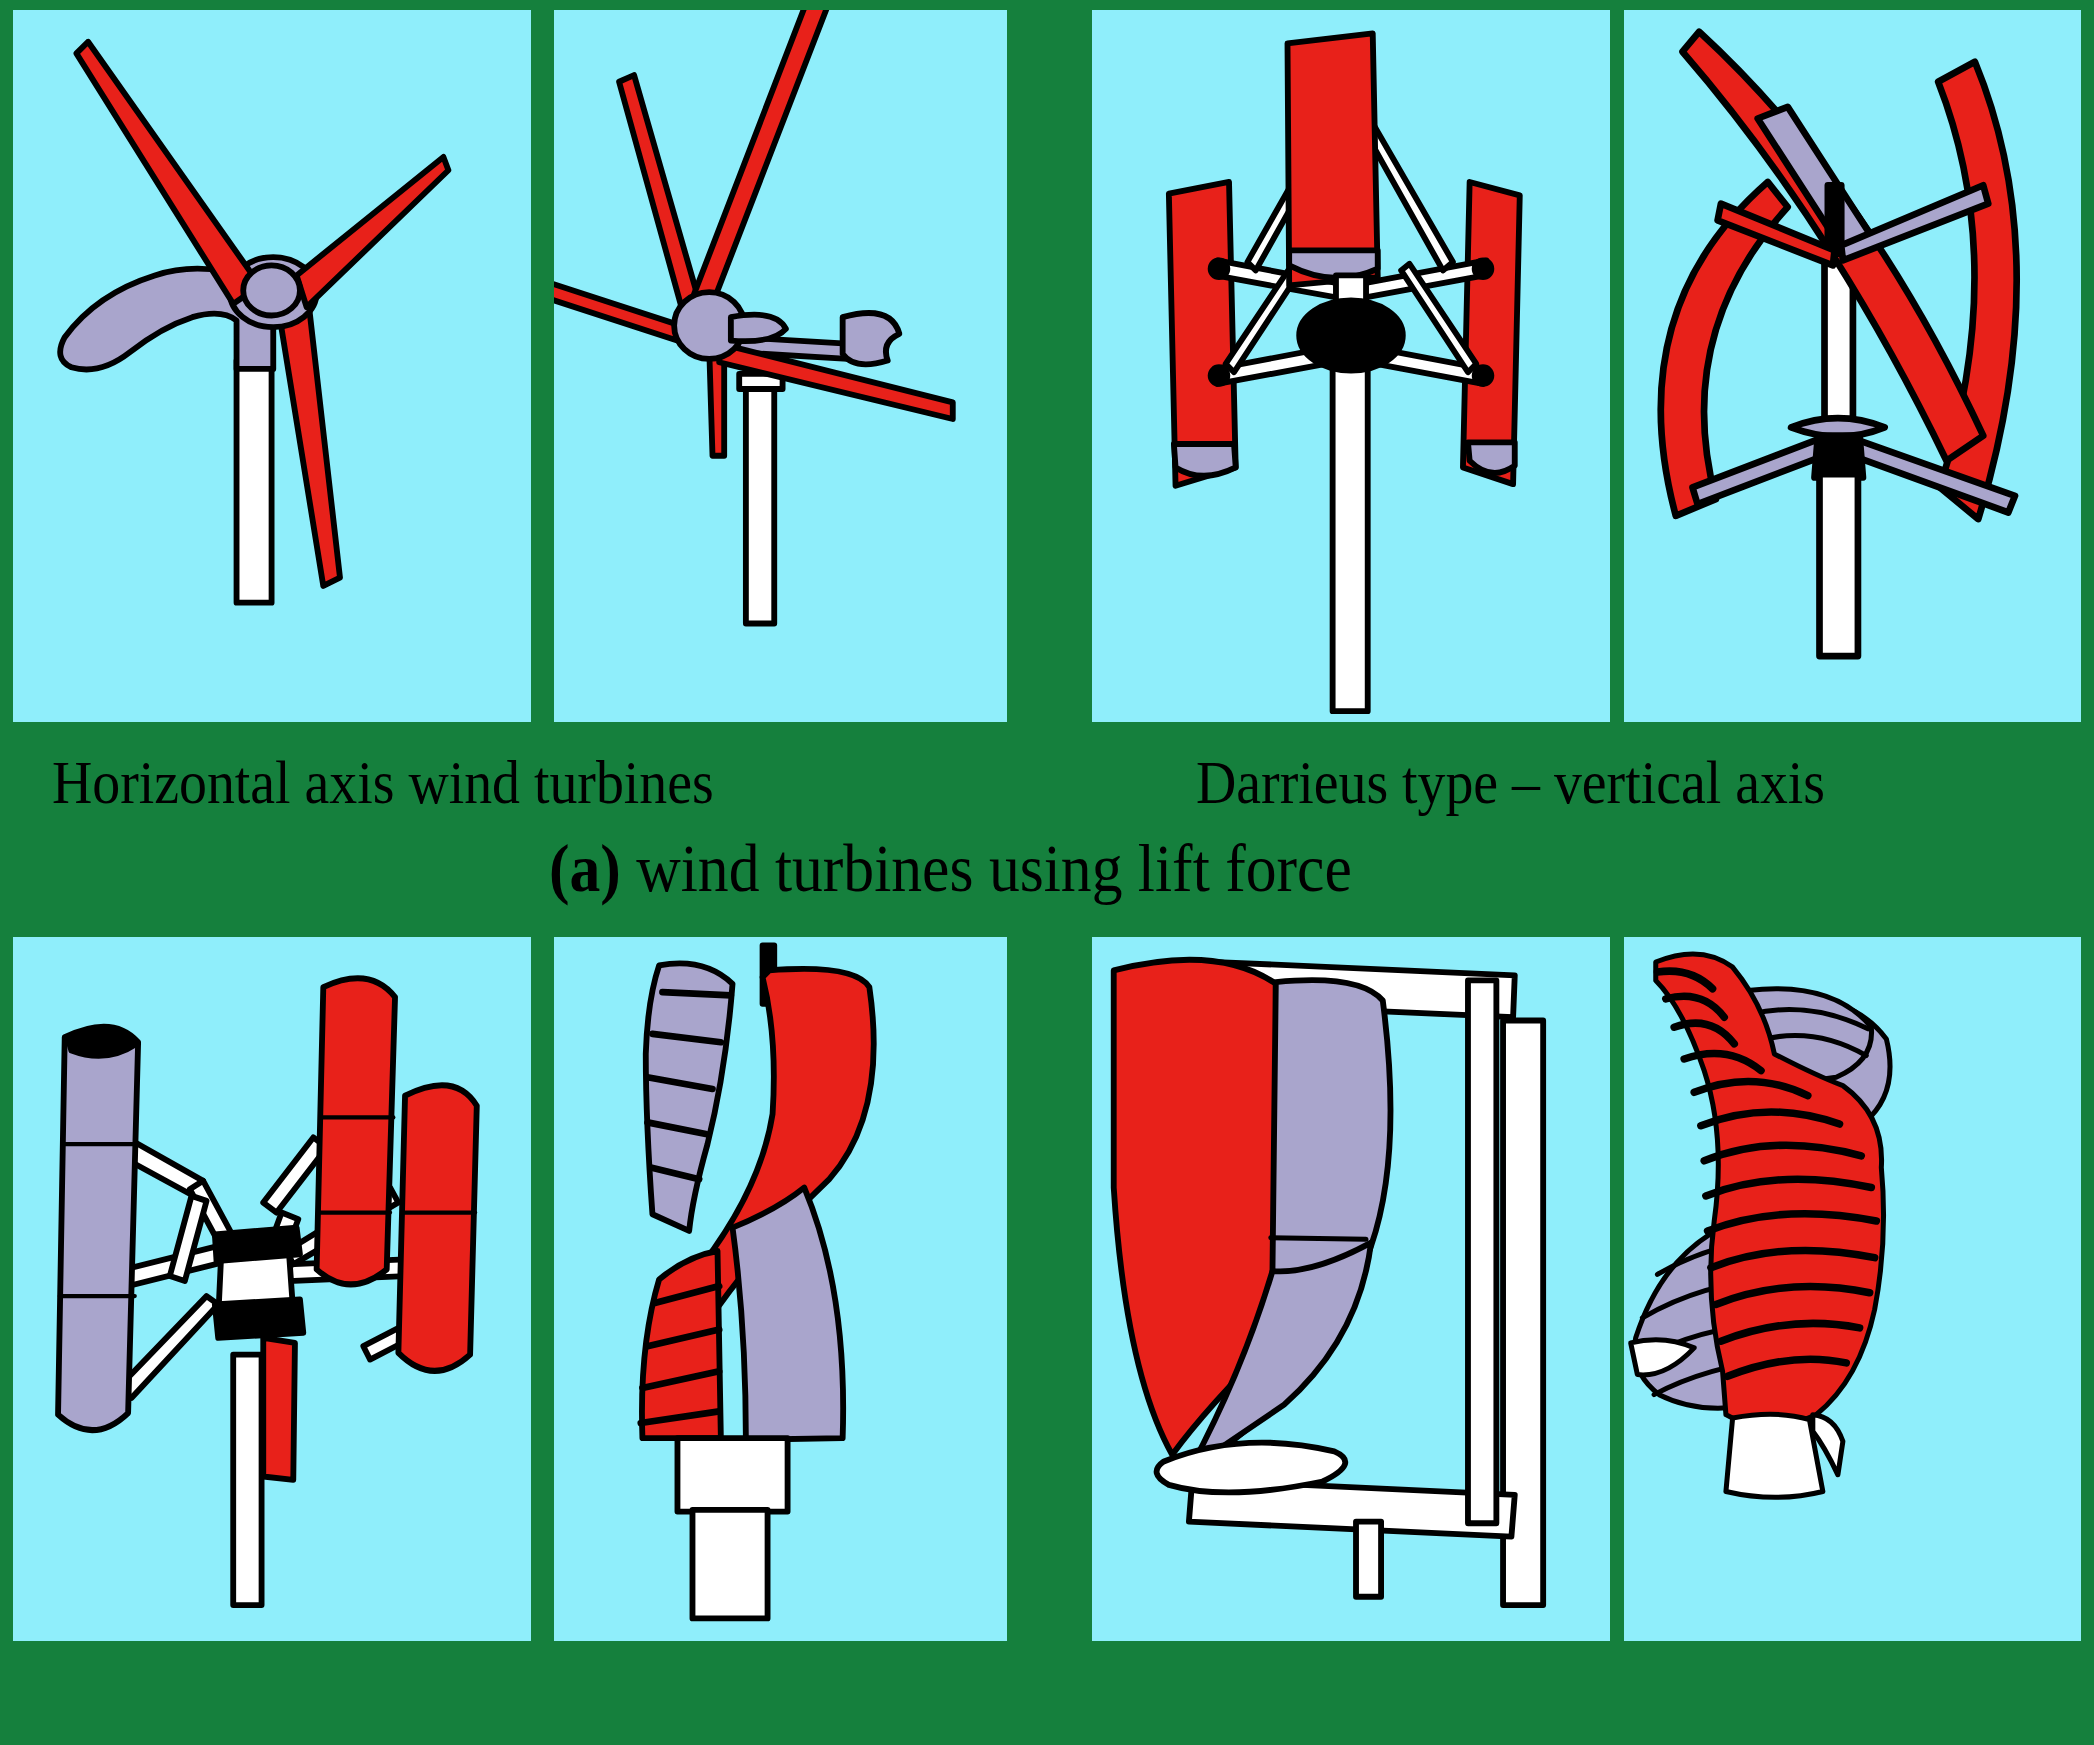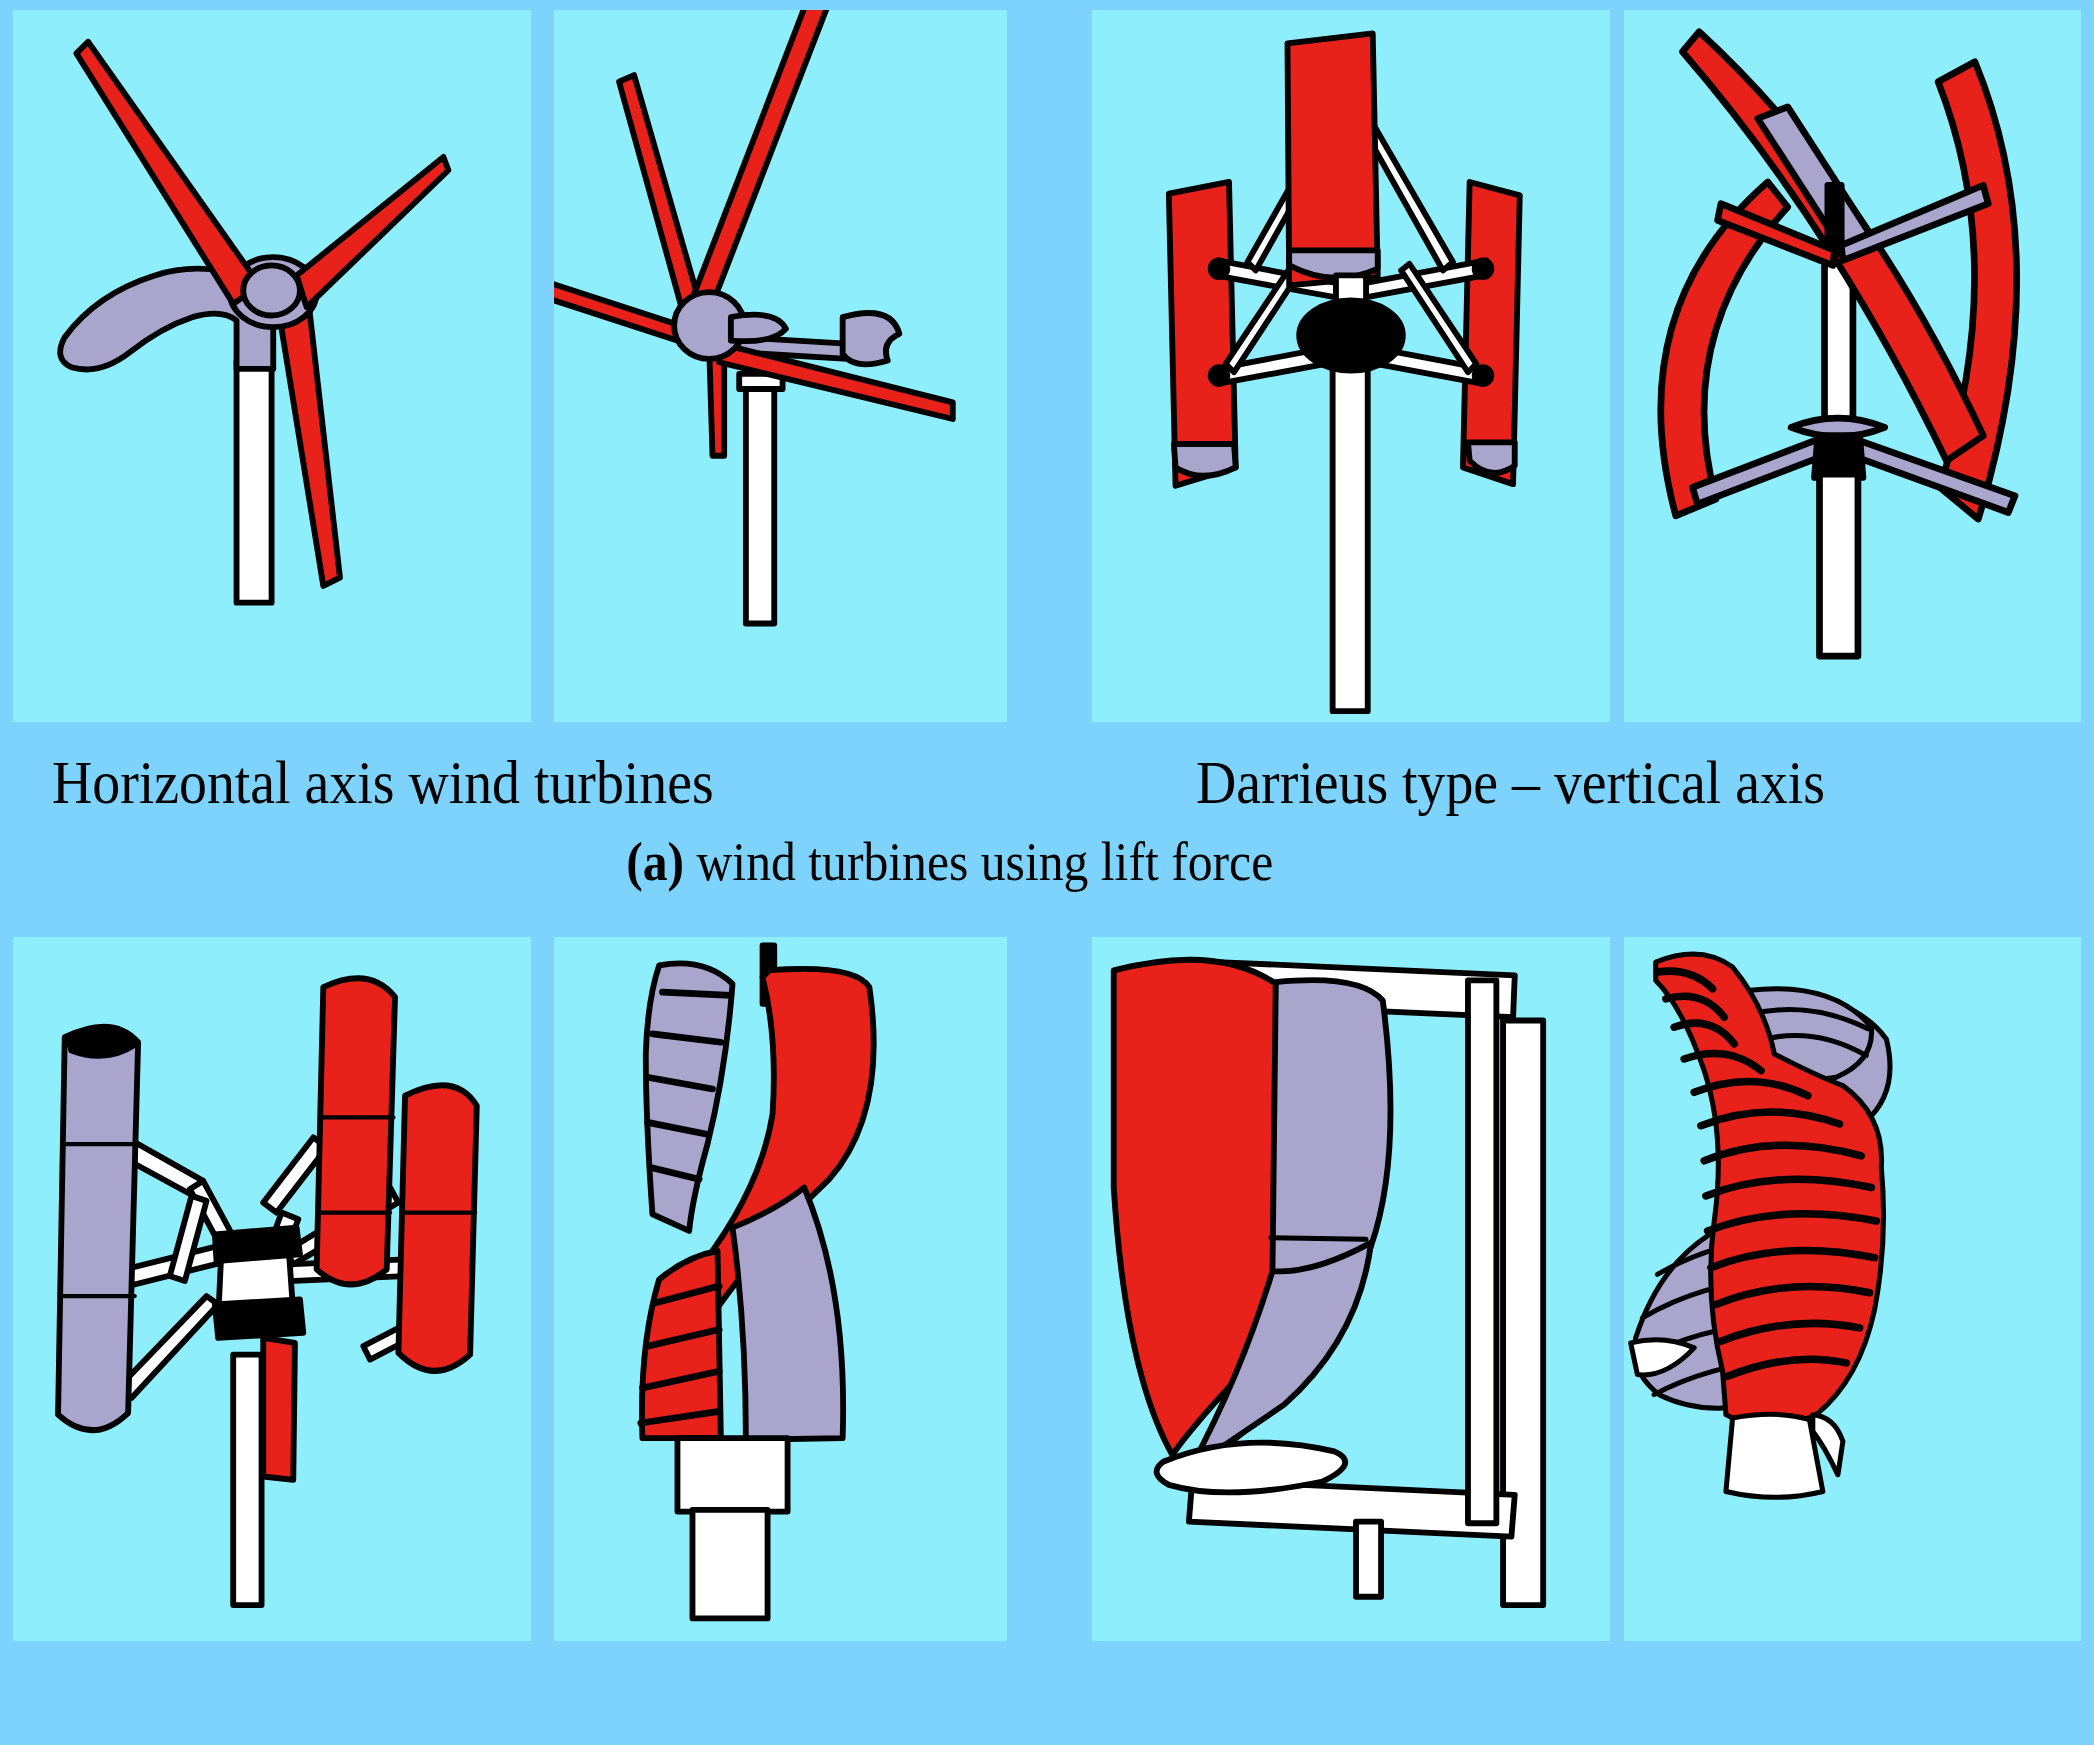--- a/index.html
+++ b/index.html
@@ -7,21 +7,21 @@
     width: 2095px;
     height: 1746px;
     background: #ffffff;
     font-family: "Liberation Serif", serif;
     overflow: hidden;
   }
   #figure {
     position: relative;
     width: 2095px;
     height: 1746px;
-    background: #7dd3fc;
+    background: #15803d;
   }
 
   
   .panel {
     position: absolute;
     background: #8FEEFB;
     overflow: hidden;
   }
   .panel svg { display: block; width: 100%; height: 100%; }
 
@@ -47,21 +47,21 @@
     font-stretch: condensed;
     transform: scaleX(0.90);
   }
   #label-hawt     { left: 52px;  top: 751px;  transform-origin: left top; }
   #label-darrieus { left: 1196px; top: 751px; transform-origin: left top; }
 
   .caption {
     position: absolute;
     width: 1877px;
     text-align: center;
-    font-size: 54px;
+    font-size: 67px;
     line-height: 1;
     color: #000000;
     white-space: nowrap;
     padding-left: 23px;
   }
   .caption .cap-tag { font-weight: bold; }
   .caption .cap-text { font-weight: normal; }
   #caption-a { top: 835px; }
   #caption-b { top: 1666px; }
 

